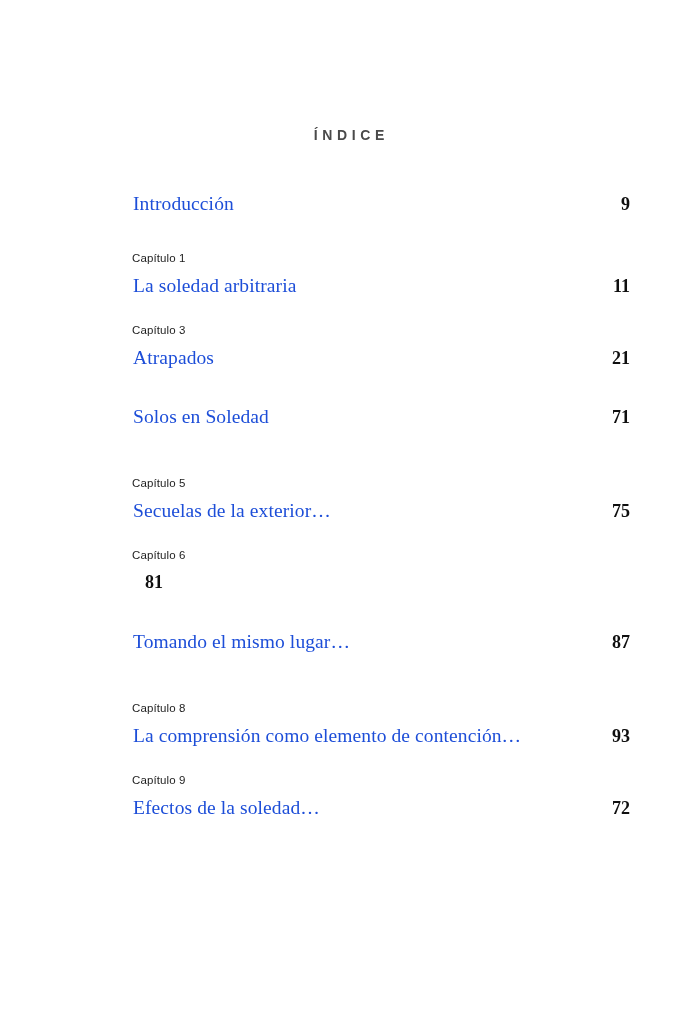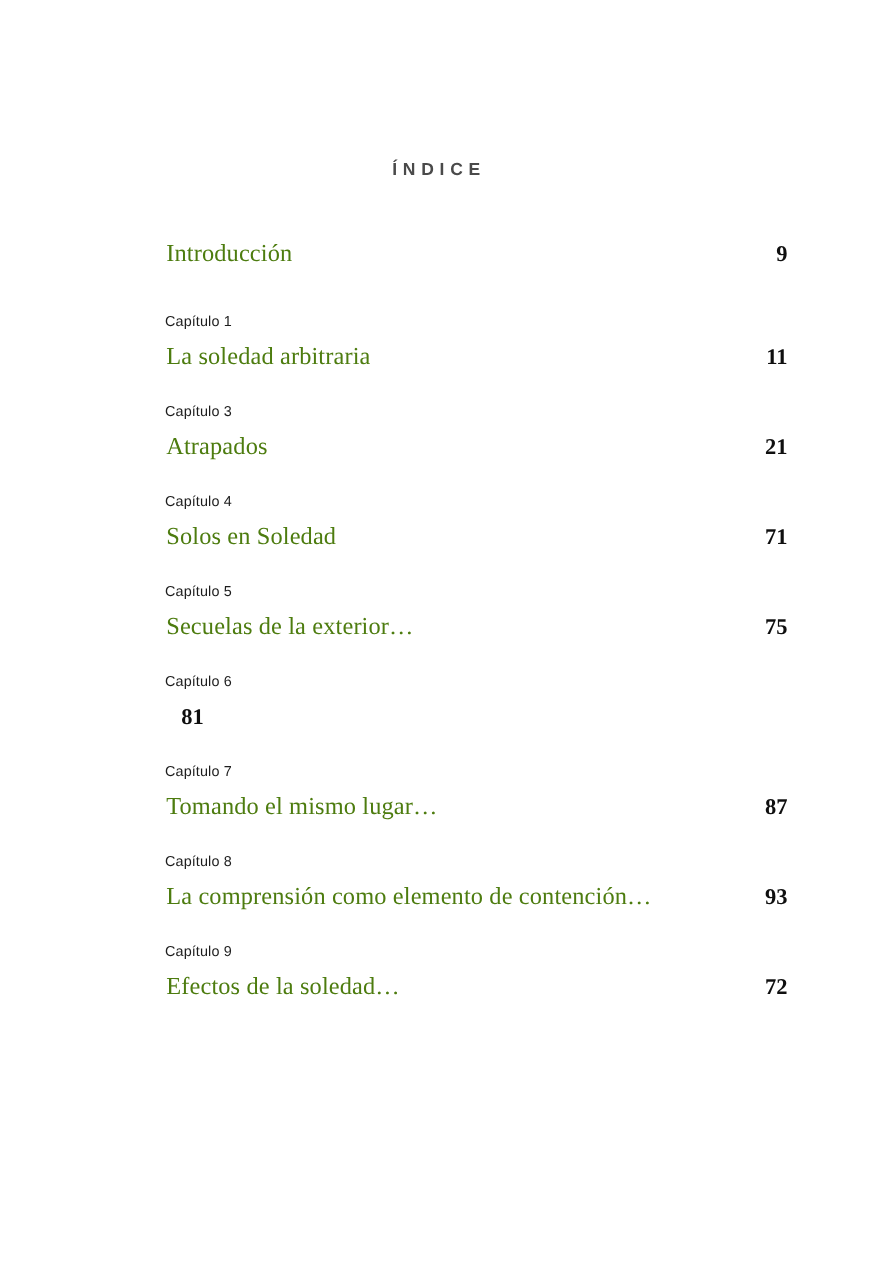--- a/index.html
+++ b/index.html
@@ -69,21 +69,21 @@
     align-items: baseline;
     justify-content: space-between;
     margin-top: 9px;
     padding-left: 17px; 
   }
 
   .toc-title {
     font-family: "Liberation Serif", "DejaVu Serif", serif;
     font-size: 19.5px;
     font-weight: 400;
-    color: #4d7c0f;
+    color: #1d4ed8;
     line-height: 1.15;
     letter-spacing: 0.1px;
     white-space: nowrap;
   }
 
   .toc-page {
     font-family: "Liberation Serif", "DejaVu Serif", serif;
     font-size: 18px;
     font-weight: 700;
     color: #0f0f0f;
@@ -128,21 +128,20 @@
 
     <div class="toc-entry">
       <div class="chapter-label">Capítulo 3</div>
       <div class="toc-row">
         <span class="toc-title">Atrapados</span>
         <span class="toc-page">21</span>
       </div>
     </div>
 
     <div class="toc-entry">
-      <div class="chapter-label">Capítulo 4</div>
       <div class="toc-row">
         <span class="toc-title">Solos en Soledad</span>
         <span class="toc-page">71</span>
       </div>
     </div>
 
     <div class="toc-entry">
       <div class="chapter-label">Capítulo 5</div>
       <div class="toc-row">
         <span class="toc-title">Secuelas de la exterior…</span>
@@ -151,21 +150,20 @@
     </div>
 
     <div class="toc-entry">
       <div class="chapter-label">Capítulo 6</div>
       <div class="toc-row">
         <span class="toc-page">81</span>
       </div>
     </div>
 
     <div class="toc-entry">
-      <div class="chapter-label">Capítulo 7</div>
       <div class="toc-row">
         <span class="toc-title">Tomando el mismo lugar…</span>
         <span class="toc-page">87</span>
       </div>
     </div>
 
     <div class="toc-entry">
       <div class="chapter-label">Capítulo 8</div>
       <div class="toc-row">
         <span class="toc-title">La comprensión como elemento de contención…</span>

